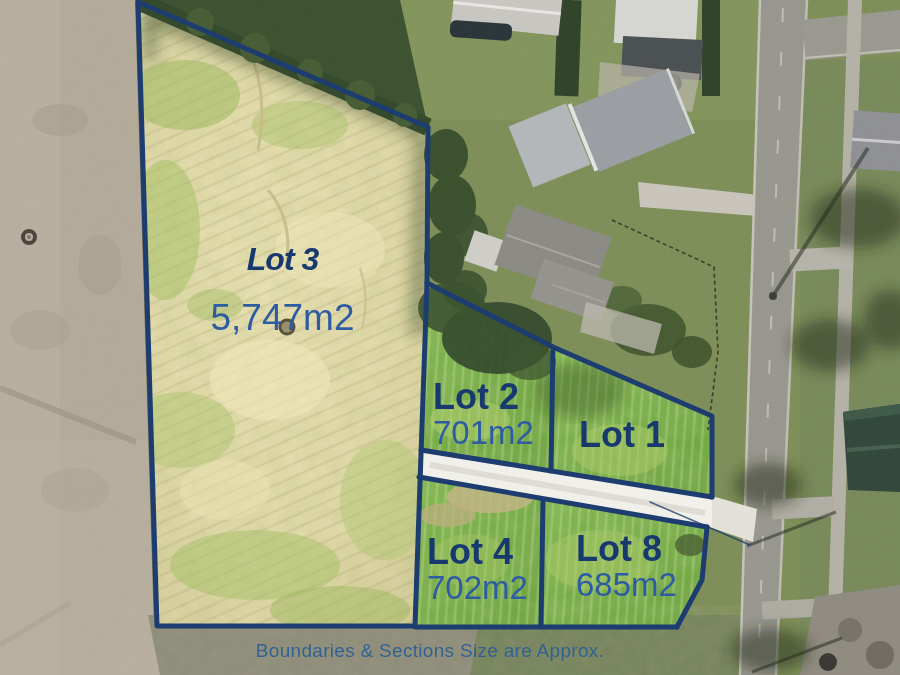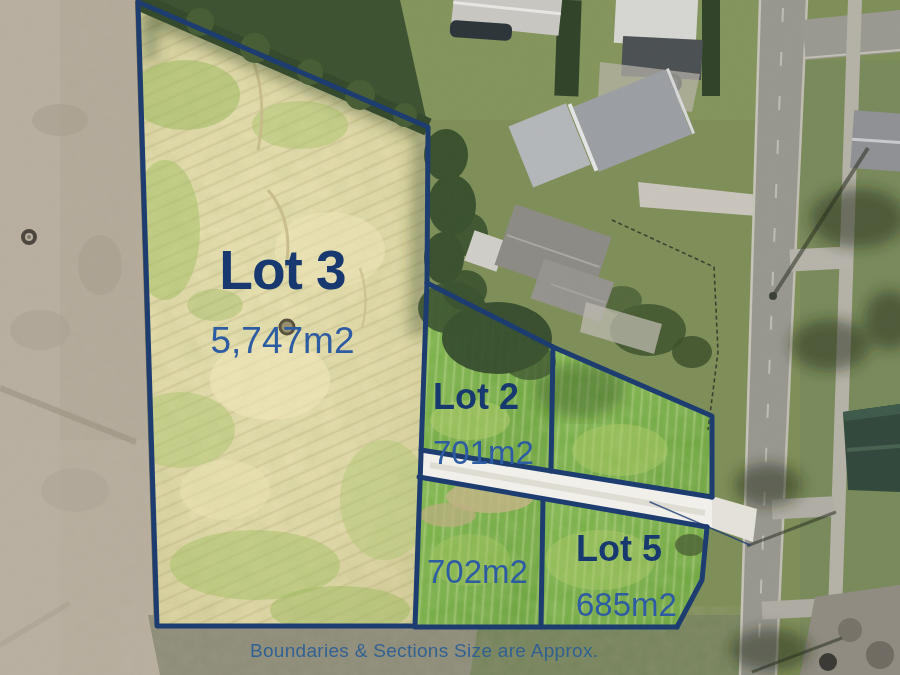--- a/index.html
+++ b/index.html
@@ -4,32 +4,32 @@
 <style>
   html,body{margin:0;padding:0;background:#222;}
   .stage{
     position:relative;width:900px;height:675px;overflow:hidden;
     font-family:"Liberation Sans",sans-serif;
     background:#7e8e58;
   }
   .stage svg{position:absolute;left:0;top:0;}
   .lot-label{position:absolute;pointer-events:none;line-height:1;}
   .lot-label .t{font-weight:700;color:var(--lot-title,#17396f);}
-  .lot-label .a{font-weight:400;color:var(--lot-area,#2e5ca3);margin-top:21px;}
+  .lot-label .a{font-weight:400;color:var(--lot-area,#2e5ca3);margin-top:1px;}
   #lot3-label{left:190px;top:243px;width:185px;text-align:center;}
-  #lot3-label .t{font-size:55px;letter-spacing:-1px;}
+  #lot3-label .t{font-size:32px;letter-spacing:-1px;font-style:italic;}
   #lot3-label .a{font-size:37px;margin-top:24px;}
   .small-label .t{font-size:36px;}
   .small-label .a{font-size:33px;}
   #lot2-label{left:433px;top:379px;}
   #lot1-label{left:579px;top:417px;}
   #lot4-label{left:427px;top:534px;}
   #lot5-label{left:576px;top:531px;}
   .caption{
-    position:absolute;left:250px;top:640px;width:360px;
+    position:absolute;left:250px;top:640px;width:360px;text-align:center;
     font-size:19px;font-weight:500;color:var(--caption,#2d5f95);
     letter-spacing:.3px;opacity:.95;
   }
 </style>
 </head>
 <body>
 
 <div class="stage">
 
 <svg width="900" height="675" viewBox="0 0 900 675" aria-hidden="true">
@@ -314,24 +314,26 @@
 
 <div class="lot-label" id="lot3-label">
   <div class="t">Lot 3</div>
   <div class="a">5,747m2</div>
 </div>
 <div class="lot-label small-label" id="lot2-label">
   <div class="t">Lot 2</div>
   <div class="a">701m2</div>
 </div>
 <div class="lot-label small-label" id="lot1-label">
+  <div class="t">Lot 1</div>
 </div>
 <div class="lot-label small-label" id="lot4-label">
+  <div class="t">Lot 4</div>
   <div class="a">702m2</div>
 </div>
 <div class="lot-label small-label" id="lot5-label">
-  <div class="t">Lot 5</div>
+  <div class="t">Lot 8</div>
   <div class="a">685m2</div>
 </div>
 
 <div class="caption">Boundaries &amp; Sections Size are Approx.</div>
 
 </div>
 
 </body></html>

